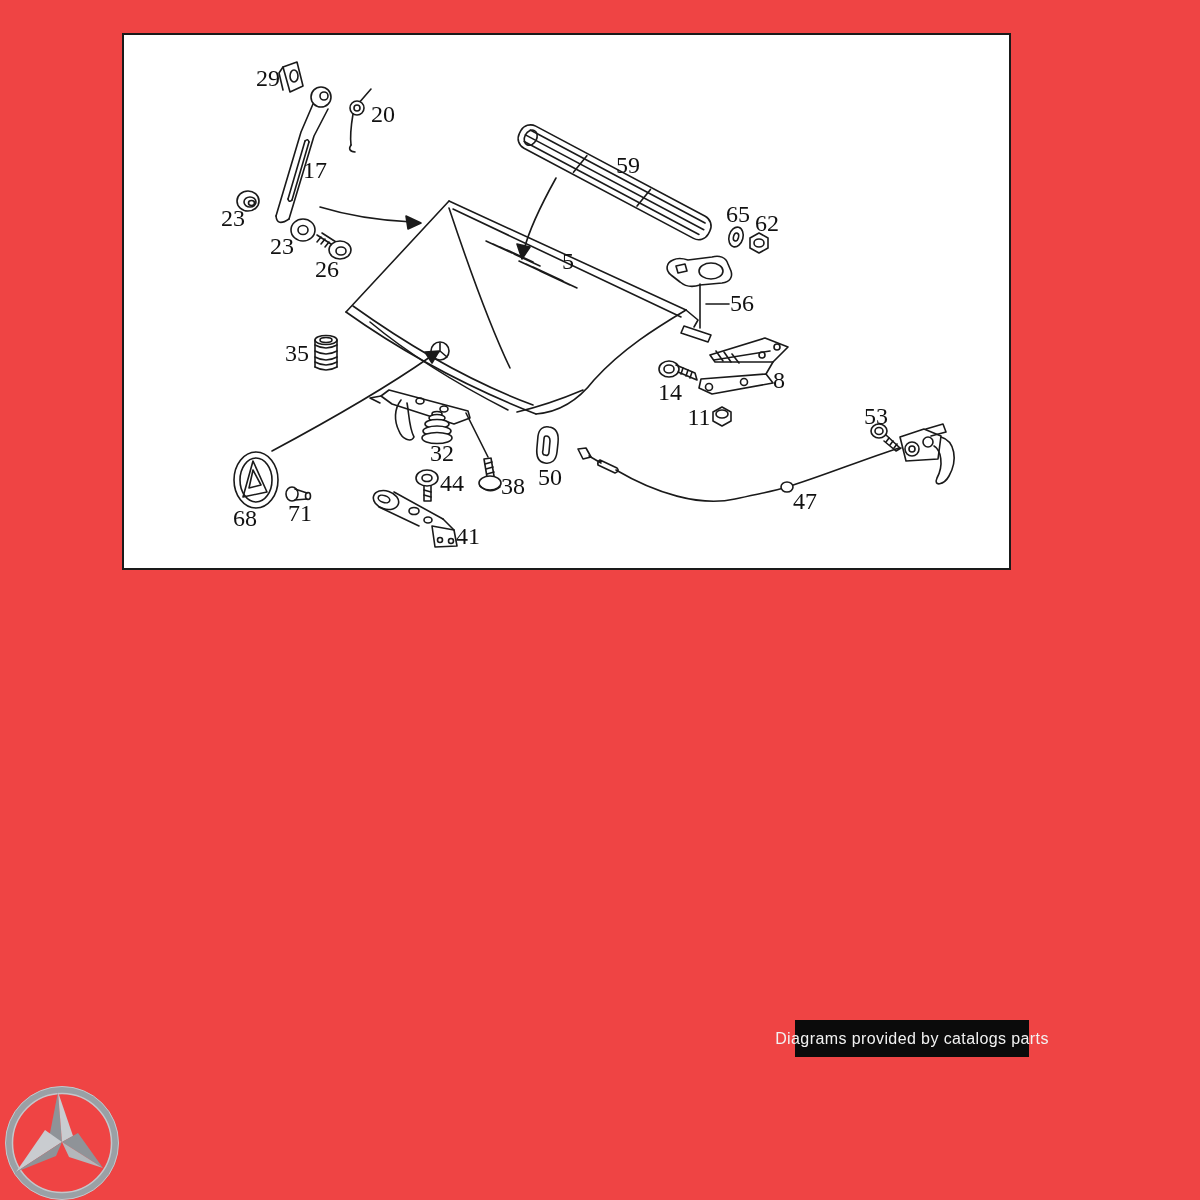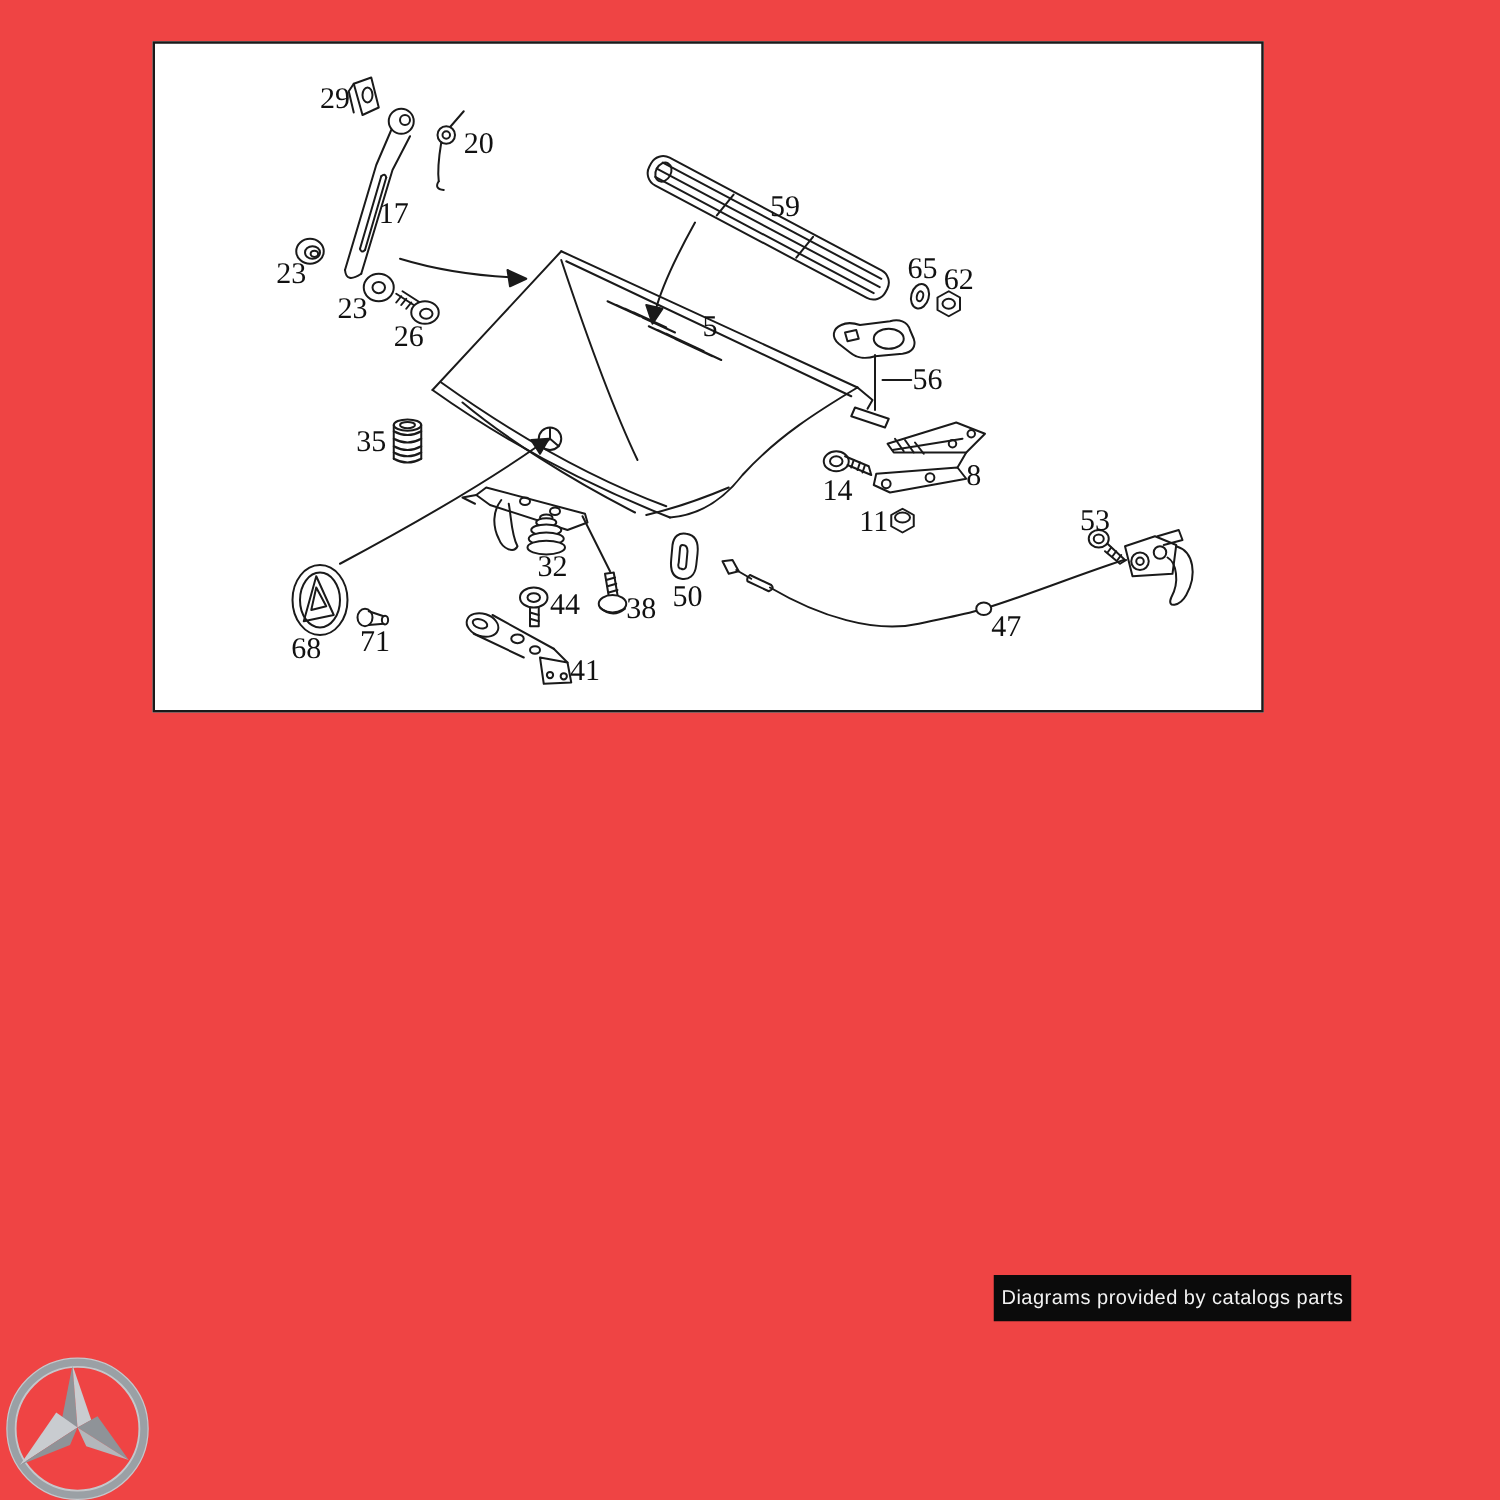--- a/index.html
+++ b/index.html
@@ -2,21 +2,21 @@
 <html><head>
 <meta charset="utf-8">
 <style>
   html,body{margin:0;padding:0;background:#ffffff;}
   .stage{position:relative;width:1200px;height:1200px;background:#ef4444;overflow:hidden;
          font-family:"Liberation Sans",sans-serif;}
   .frame{position:absolute;left:122px;top:33px;width:889px;height:537px;
          border:2px solid #1a1a1a;background:#ffffff;box-sizing:border-box;}
   svg.art{position:absolute;left:0;top:0;width:1200px;height:1200px;}
   svg.art text{font-family:"Liberation Serif","DejaVu Serif",serif;font-size:24px;fill:#111;}
-  .banner{position:absolute;left:795px;top:1020px;width:286px;height:37px;background:#0b0b0b;
+  .banner{position:absolute;left:795px;top:1020px;width:234px;height:37px;background:#0b0b0b;
           display:flex;align-items:center;justify-content:center;}
   .banner span{color:#f2f2f2;font-size:16px;letter-spacing:.4px;white-space:nowrap;}
   .title{position:absolute;left:0;top:1100px;width:1200px;text-align:center;
          font-size:70px;letter-spacing:-1px;color:#0e0e0e;line-height:1;}
   .logo{position:absolute;left:4px;top:1084px;width:118px;height:116px;}
 </style>
 </head>
 <body>
 
 <div class="stage">

